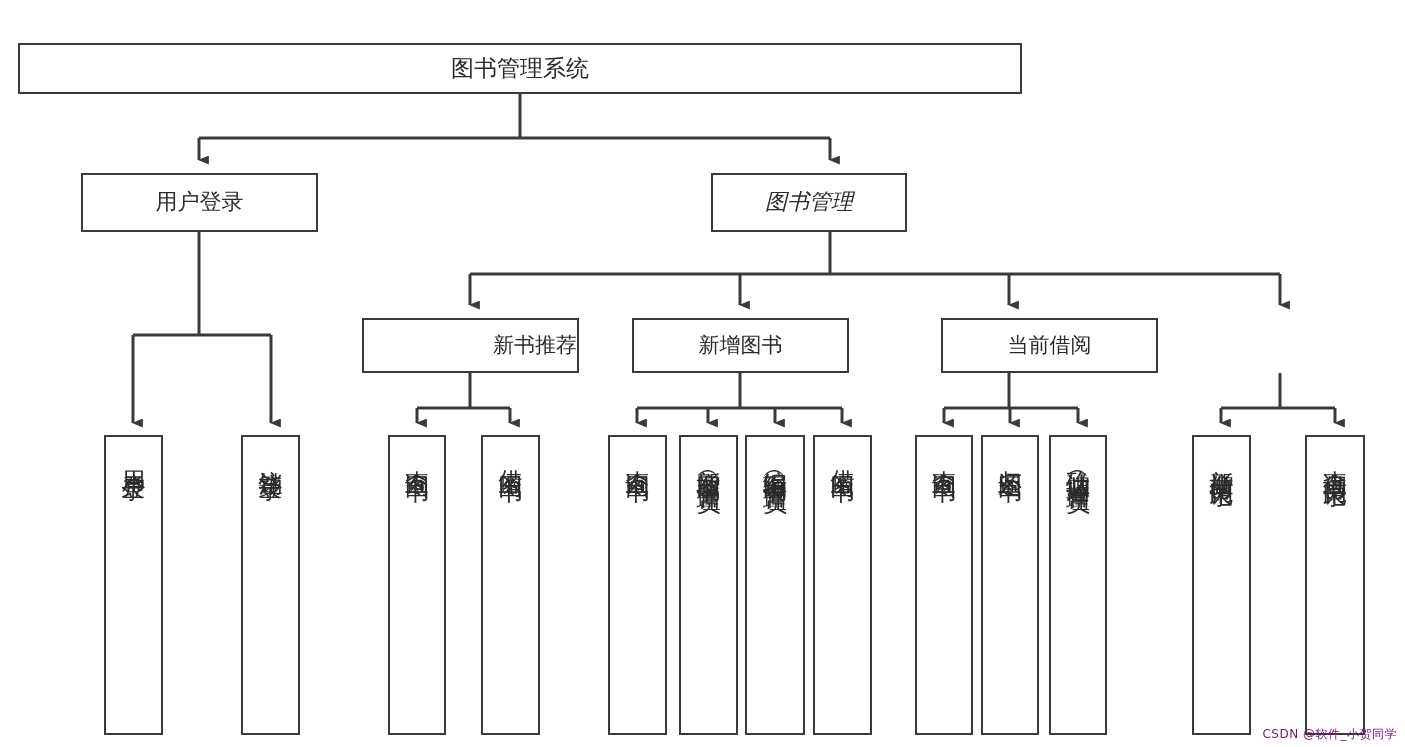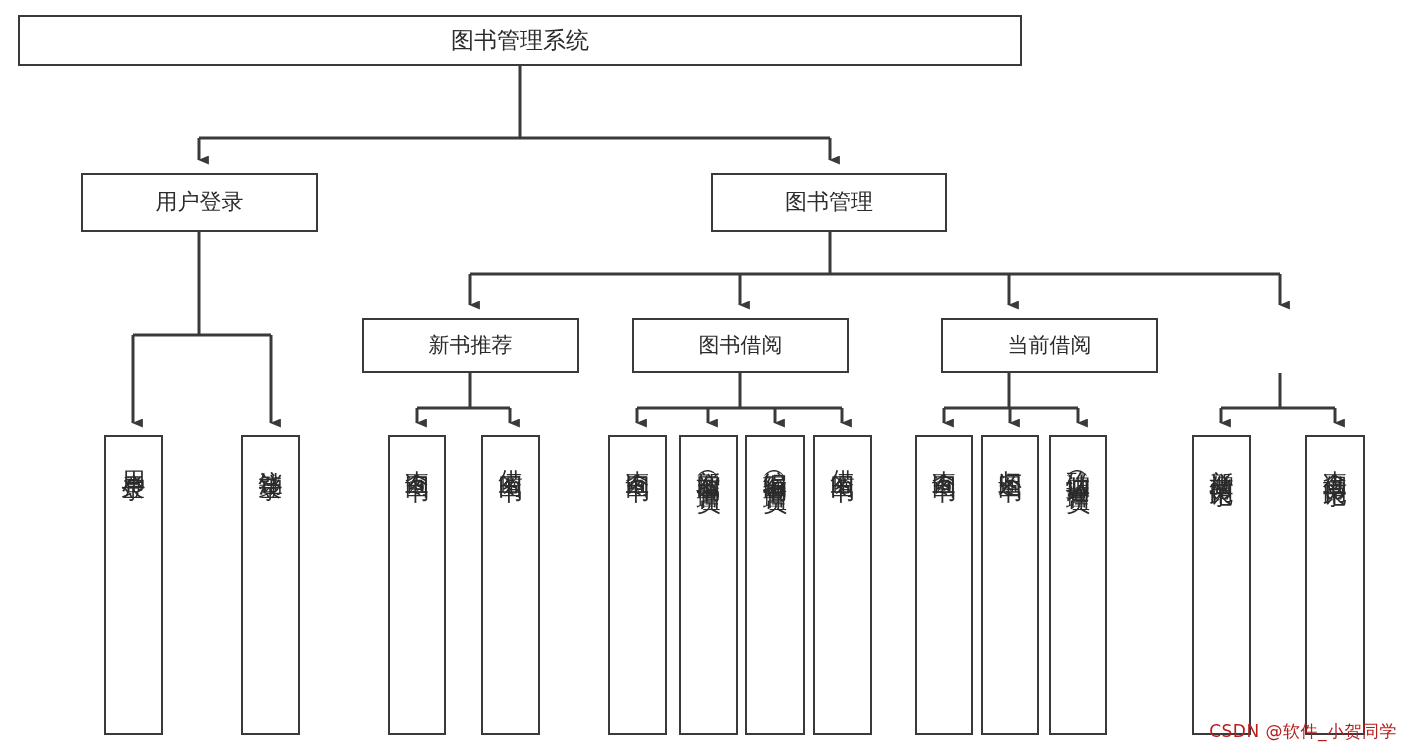--- a/index.html
+++ b/index.html
@@ -36,20 +36,21 @@
     color: #2b2b2b;
   }
   .node .lbl {
     display: block;
     text-align: center;
     line-height: 1.12;
   }
   
   .node.root {
     border-width: 2px;
+    margin-top: 28px;
   }
   .node.root .lbl {
     font-size: 23px;
   }
   
   .node.h2 .lbl { font-size: 22px; }
   .node.h3 .lbl { font-size: 21px; }
   
   .node.leaf {
     align-items: flex-start;
@@ -62,22 +63,22 @@
     font-size: 24px;
     letter-spacing: 3px;
     line-height: 1;
     white-space: nowrap;
   }
   
   #watermark {
     position: absolute;
     right: 8px;
     bottom: 4px;
-    font-size: 17px;
-    color: #b91c1c;
+    font-size: 12px;
+    color: #701a75;
     letter-spacing: 0.5px;
     white-space: nowrap;
   }
 </style>
 </head>
 <body>
 
 <div id="canvas">
 
   <svg id="wires" viewBox="0 0 1405 747" xmlns="http://www.w3.org/2000/svg">
@@ -130,29 +131,29 @@
     </g>
   </svg>
 
   <div class="node root" style="left:18px; top:15px; width:1004px; height:51px;">
     <span class="lbl">图书管理系统</span>
   </div>
 
   <div class="node h2" style="left:81px; top:173px; width:237px; height:59px;">
     <span class="lbl">用户登录</span>
   </div>
-  <div class="node h2" style="left:711px; top:173px; width:236px; height:59px;">
+  <div class="node h2" style="left:711px; top:173px; width:196px; height:59px;font-style:italic;">
     <span class="lbl">图书管理</span>
   </div>
 
-  <div class="node h3" style="left:362px; top:318px; width:217px; height:55px;">
+  <div class="node h3" style="left:362px; top:318px; width:217px; height:55px;justify-content:flex-end;">
     <span class="lbl">新书推荐</span>
   </div>
   <div class="node h3" style="left:632px; top:318px; width:217px; height:55px;">
-    <span class="lbl">图书借阅</span>
+    <span class="lbl">新增图书</span>
   </div>
   <div class="node h3" style="left:901px; top:318px; width:217px; height:55px;margin-left:40px;">
     <span class="lbl">当前借阅</span>
   </div>
 
   <div class="node leaf" style="left:104px; top:435px; width:59px; height:300px;">
     <span class="lbl">用户登录</span>
   </div>
   <div class="node leaf" style="left:241px; top:435px; width:59px; height:300px;">
     <span class="lbl">注销登录</span>

